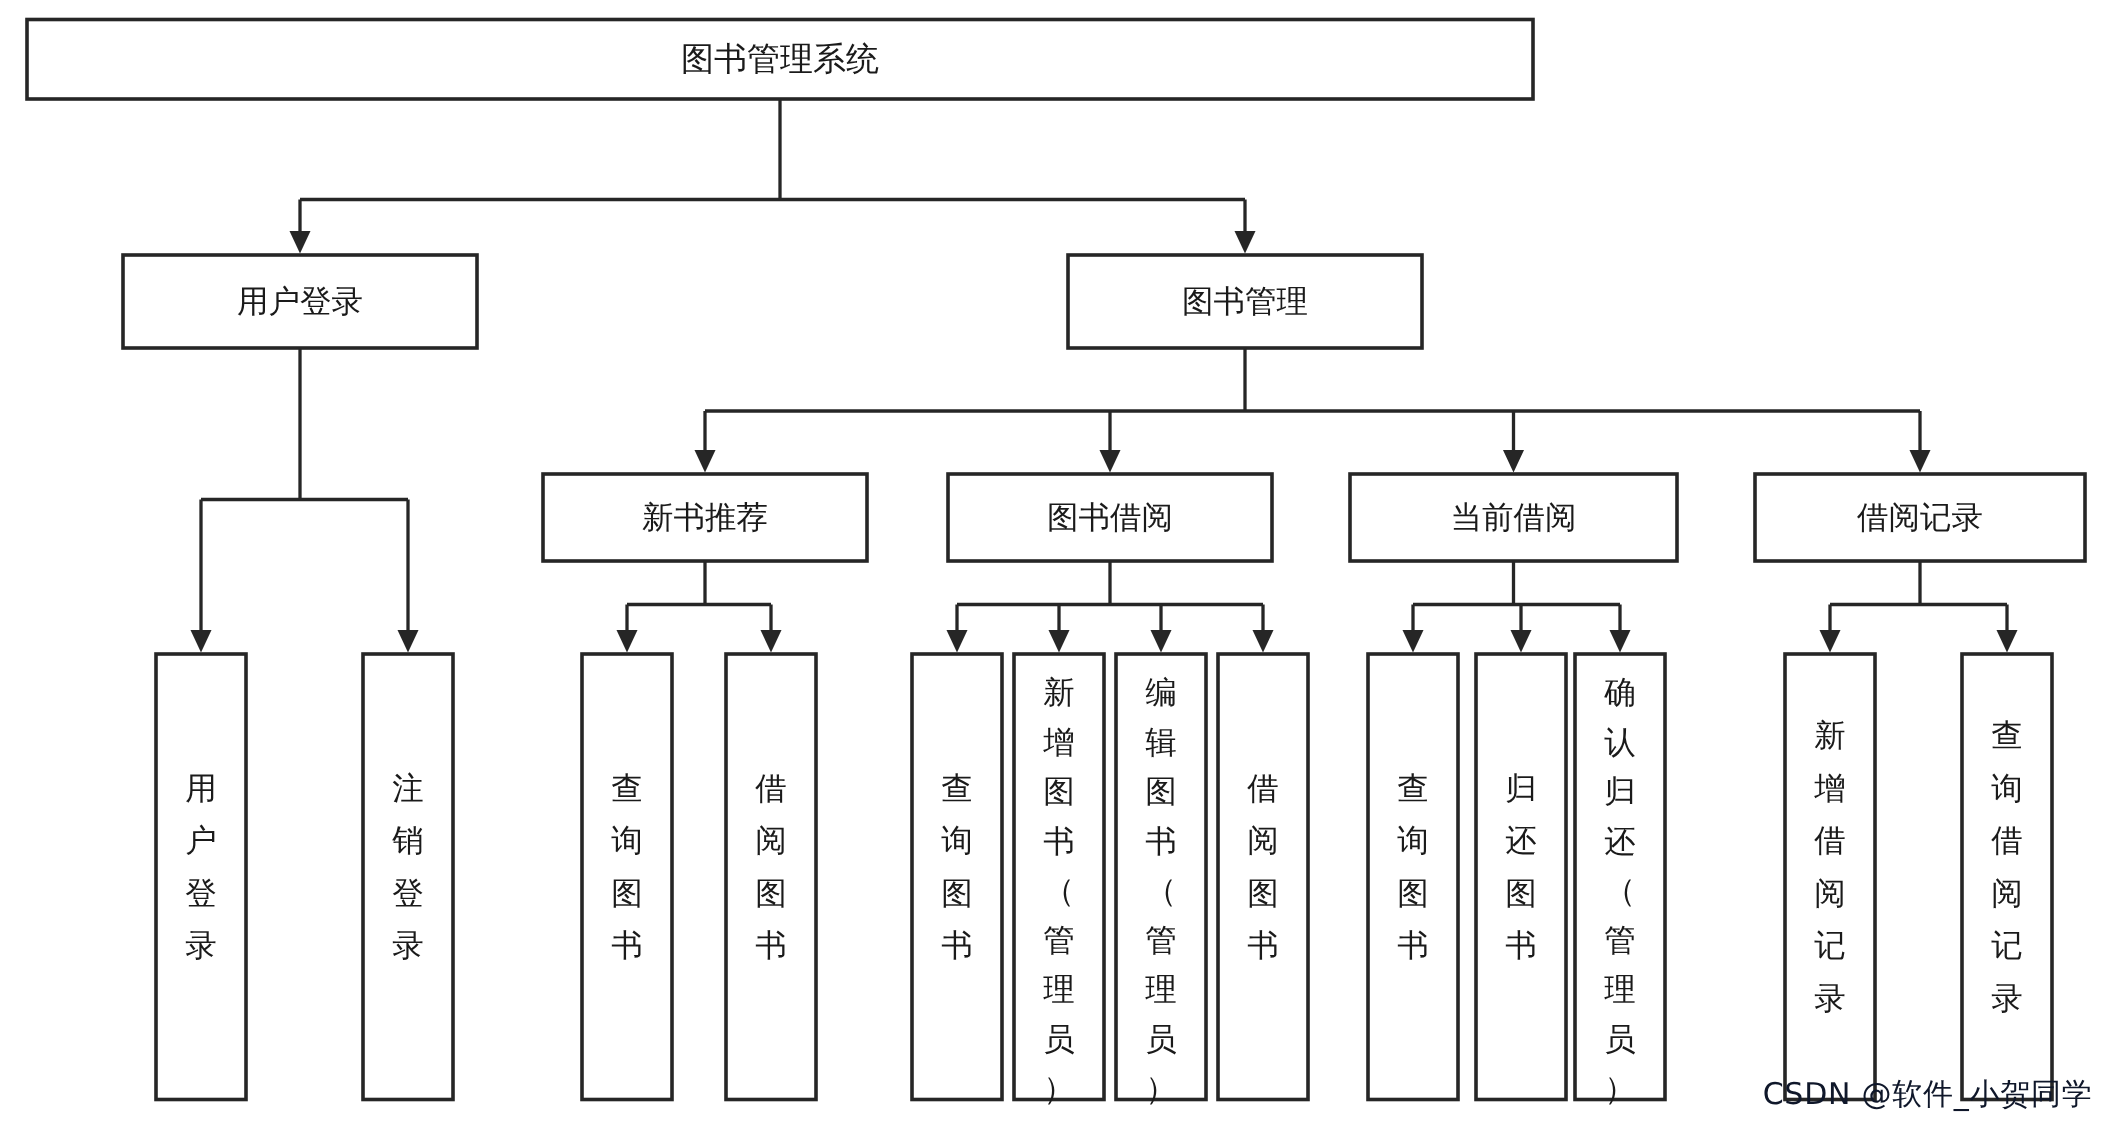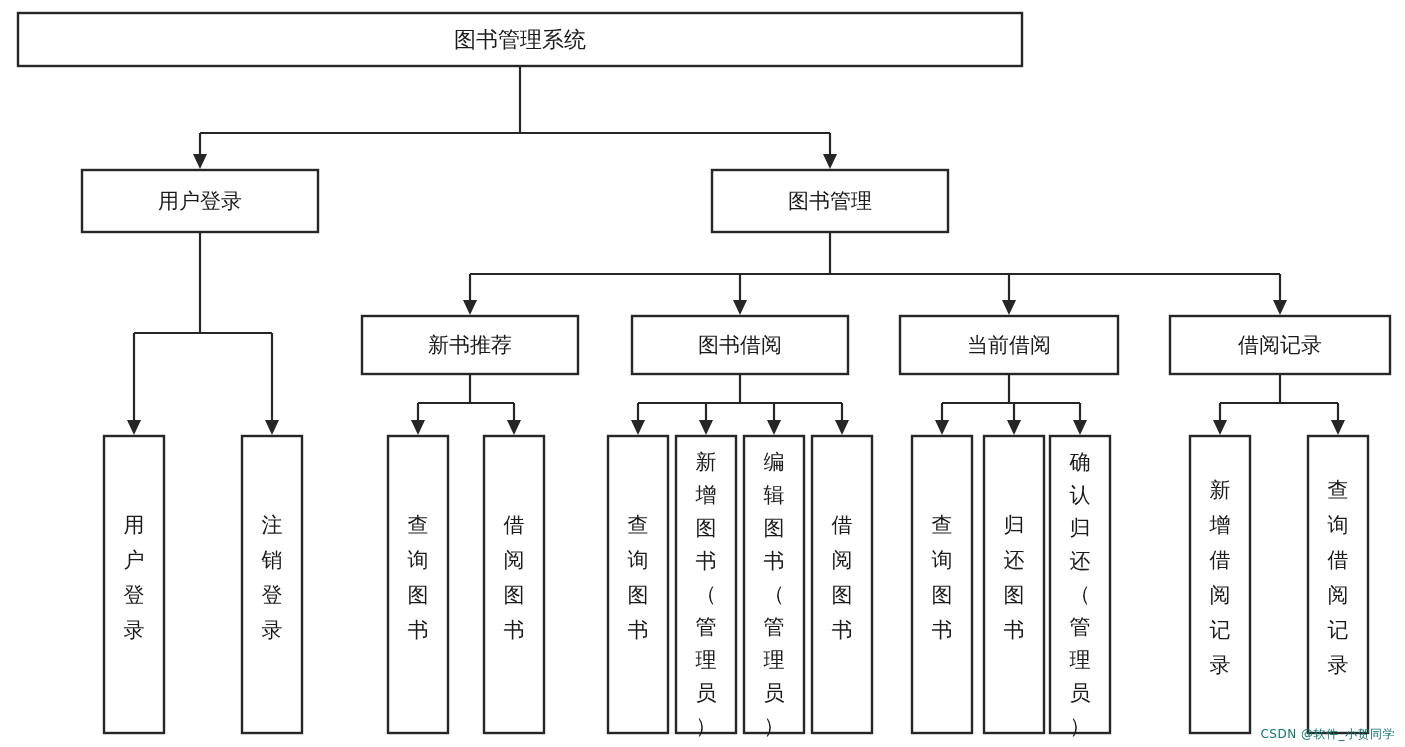--- a/index.html
+++ b/index.html
@@ -48,22 +48,22 @@
   .node-label-vert{
     fill:#1a1a1a;
     font-family:"DejaVu Sans","Liberation Sans",sans-serif;
     font-size:21px;
     text-anchor:middle;
   }
   .watermark{
     position:absolute;
     right:10px;
     bottom:4px;
-    color:#0f766e;
-    font-size:12px;
+    color:#0f172a;
+    font-size:20px;
     font-family:"DejaVu Sans","Liberation Sans",sans-serif;
     letter-spacing:0.5px;
     white-space:nowrap;
     user-select:none;
   }
 </style>
 </head>
 <body>
 
 <svg id="diagram" viewBox="0 0 1405 747">

